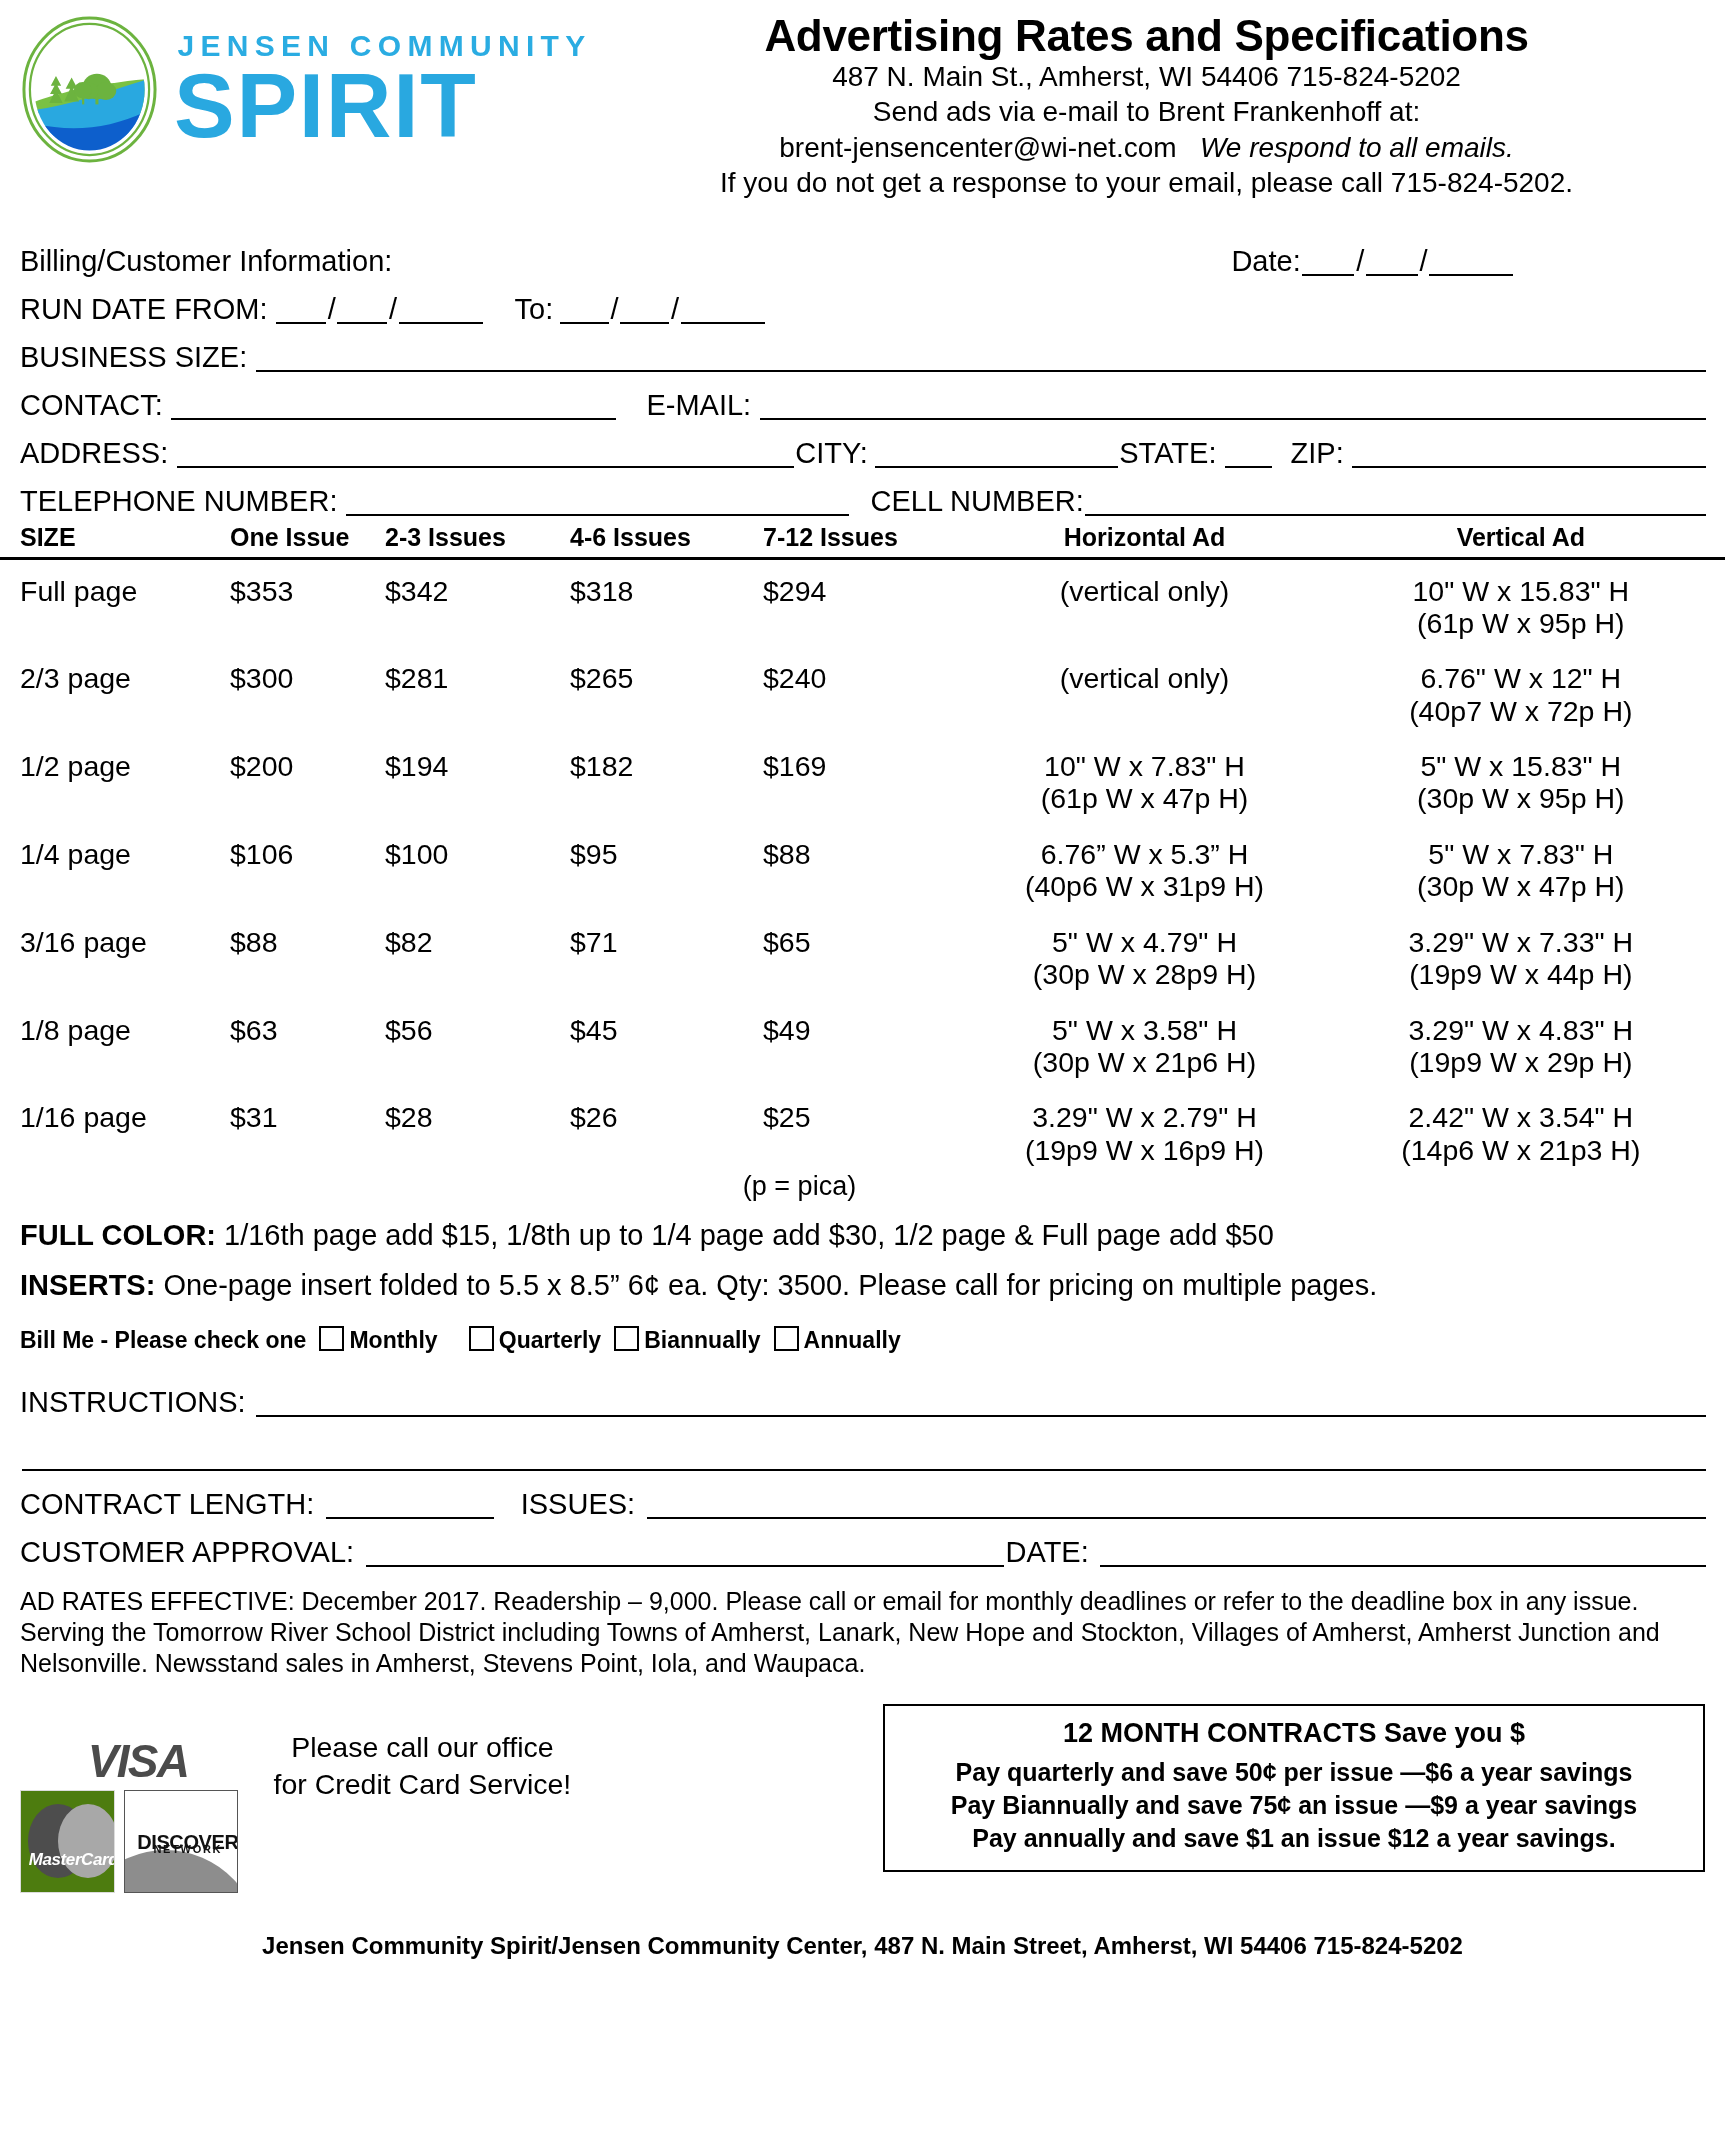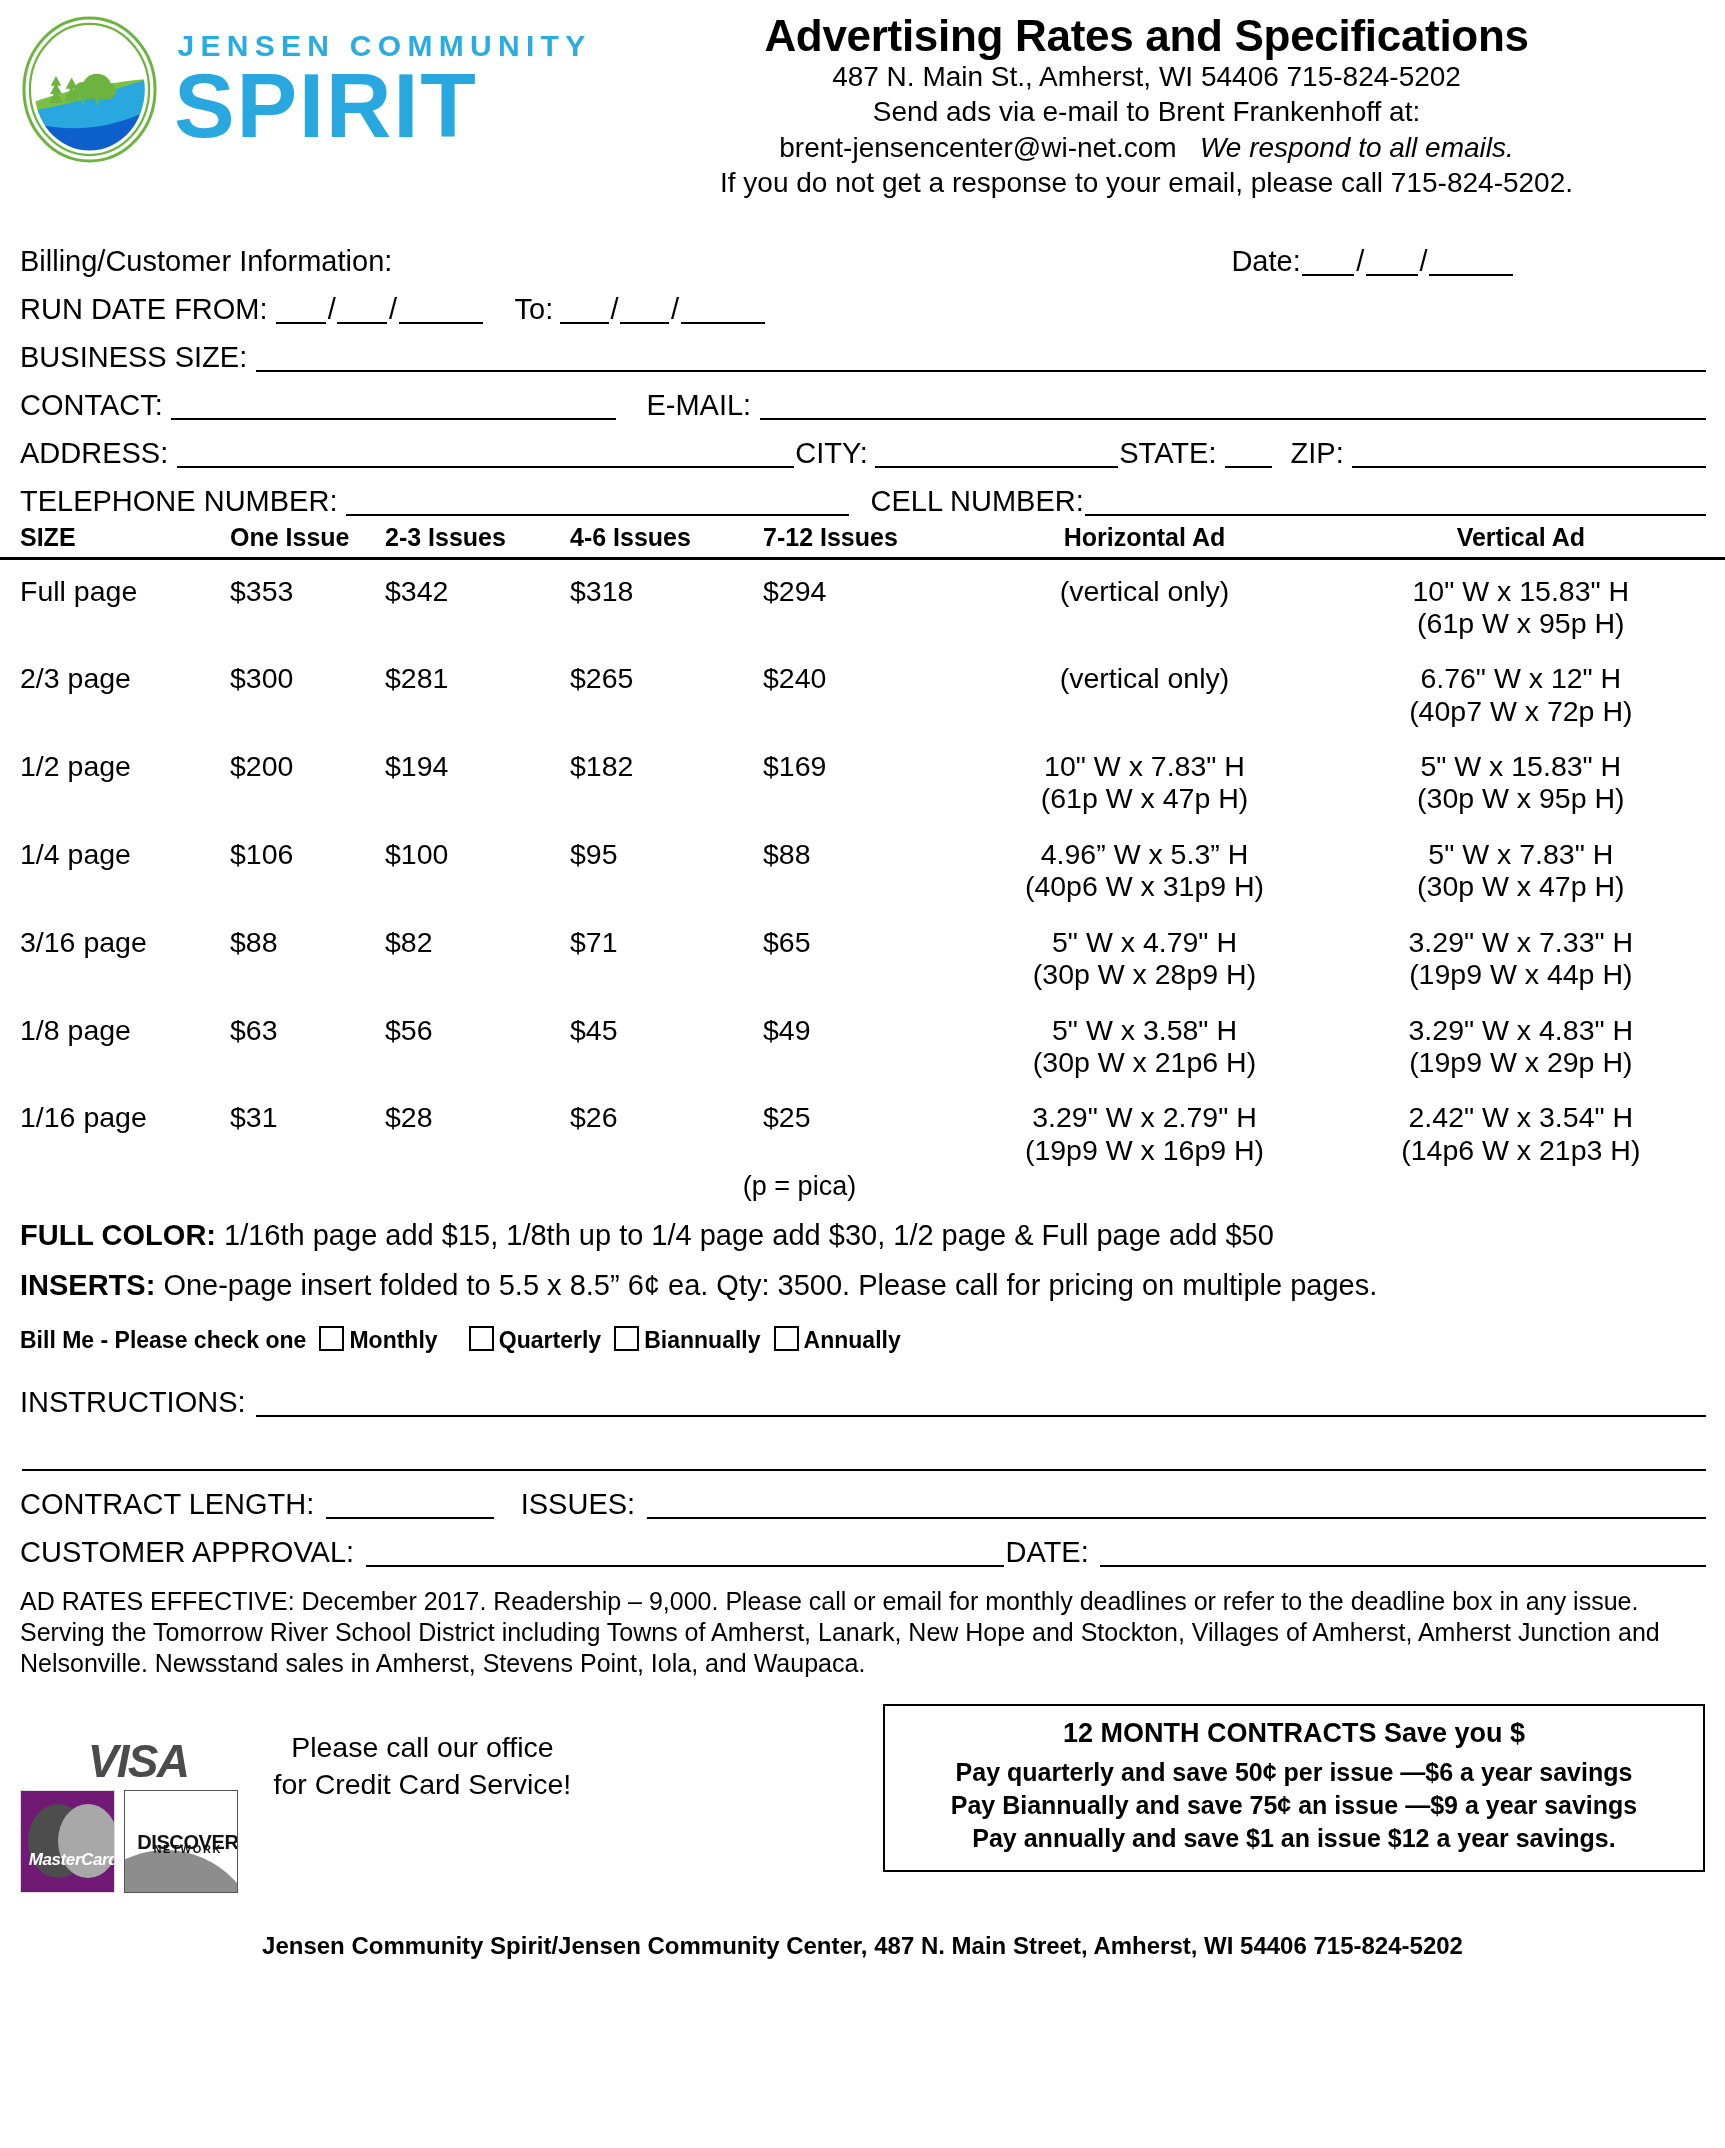--- a/index.html
+++ b/index.html
@@ -207,21 +207,21 @@
     color: #4b4b4b;
     text-align: center;
     width: 189px;
     margin-left: 23.5px;
     margin-bottom: 1.7px;
     font-family: "Liberation Sans", sans-serif;
   }
   .cardrow { display: flex; }
   .mc-logo {
     width: 105px; height: 101px;
-    background: #701a75;
+    background: #4d7c0f;
     border: 0.8px solid #dcdcdc;
     position: relative;
     overflow: hidden;
   }
   .mc-c1, .mc-c2 {
     position: absolute; top: 13.4px;
     width: 60px; height: 74px; border-radius: 50%;
   }
   .mc-c1 { left: 6.7px;  background: #4d4d4d; }
   .mc-c2 { left: 37px; background: #a8a8a8; }
@@ -461,21 +461,21 @@
           <div>(30p W x 95p H)</div>
         </td>
       </tr>
       <tr>
         <td class="c-size">1/4 page</td>
         <td class="c-p1">$106</td>
         <td class="c-p2">$100</td>
         <td class="c-p3">$95</td>
         <td class="c-p4">$88</td>
         <td class="c-horiz">
-          <div>4.96” W x 5.3” H</div>
+          <div>6.76” W x 5.3” H</div>
           <div>(40p6 W x 31p9 H)</div>
         </td>
         <td class="c-vert">
           <div>5" W x 7.83" H</div>
           <div>(30p W x 47p H)</div>
         </td>
       </tr>
       <tr>
         <td class="c-size">3/16 page</td>
         <td class="c-p1">$88</td>

